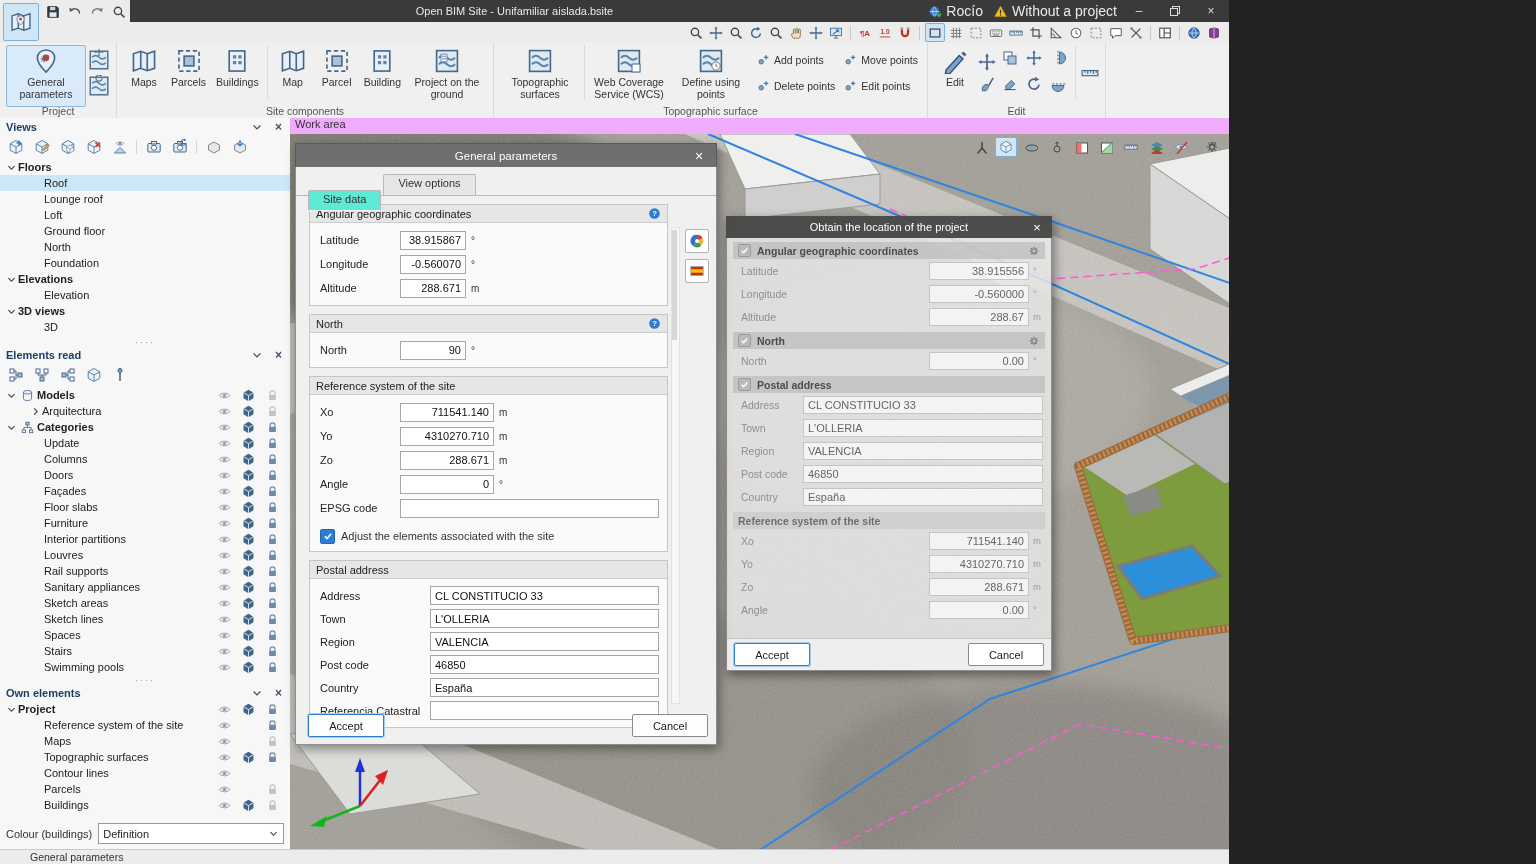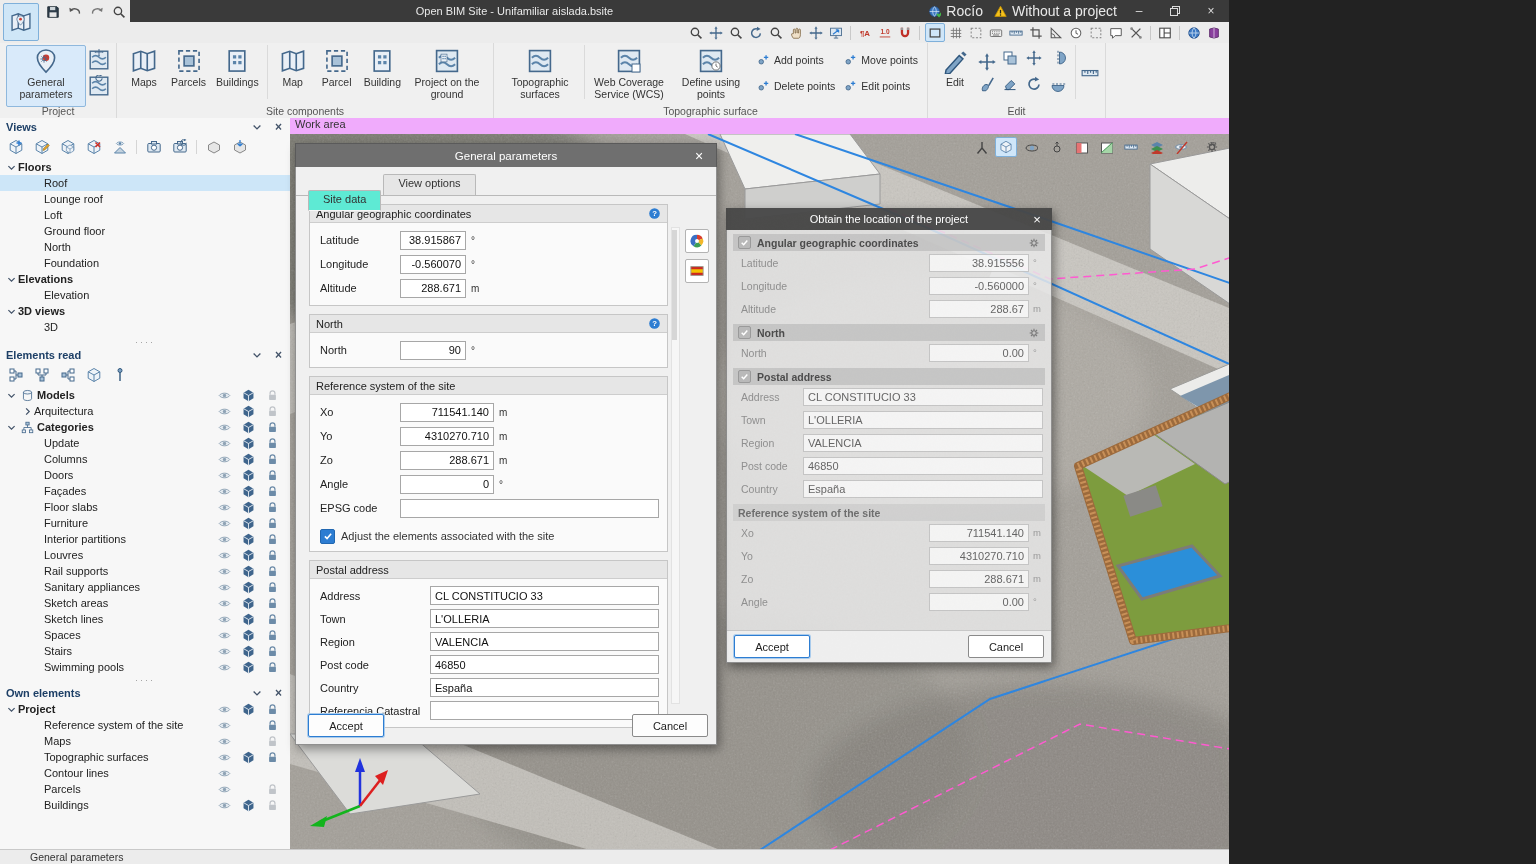--- a/index.html
+++ b/index.html
@@ -42,21 +42,21 @@
   .panelhdr{display:flex;align-items:center;height:17px;padding:0 8px 0 6px;color:#1d3f66;font-weight:700;font-size:11px;flex:none}
   .phbtns{margin-left:auto;display:flex;gap:12px;align-items:center;color:#44546a}
   .phx{font-size:12px;line-height:1;color:#44546a}
   .ptool{display:flex;gap:7px;padding:2px 6px;align-items:center;flex:none;height:20px}
   .ptool .tbi{width:19px;height:18px;display:flex;align-items:center;justify-content:center}
   .tsep{width:1px;height:14px;background:#d5d5d5}
   .tree{flex:none;overflow:hidden;position:relative}
   .trow{display:flex;align-items:center;height:16px;font-size:11px;padding:0 6px 0 4px;color:#222;white-space:nowrap}
   .trow.sl-1{background:#cde6f8}
   .trow.lv-g{font-weight:600}
-  .trow.lv-i1{padding-left:20px}
+  .trow.lv-i1{padding-left:28px}
   .trow.lv-i2{padding-left:30px}
   .cslot{width:14px;flex:none;display:flex;justify-content:center;color:#44546a}
   .cslot svg{width:11px;height:11px}
   .cv-r svg{transform:rotate(-90deg)}
   .gslot{width:19px;flex:none;display:flex;justify-content:center}
   .ricons{margin-left:auto;display:flex;flex:none}
   .risl{width:24px;display:flex;justify-content:center}
   .eyec{color:#8fa3b5}.cubec{color:#3f658c}
   .lk-st{color:#6c8ba8}.lk-lt{color:#c0c4c9}
   .split{height:9px;display:flex;align-items:center;justify-content:center;color:#9a9a9a;font-size:9px;letter-spacing:2px;flex:none}
@@ -96,21 +96,21 @@
   .d1rail{position:absolute;top:60px;right:36px;width:7px;bottom:40px;background:#f6f6f6;border:1px solid #e2e2e2}
   .d1thumb{position:absolute;top:2px;left:0;width:5px;height:110px;background:#d6d6d6}
   .sidebtn{position:absolute;right:7px;width:22px;height:22px;background:#fff;border:1px solid #b3b3b3;border-radius:2px;
            display:flex;align-items:center;justify-content:center}
   .dbtns{position:absolute;bottom:7px;left:12px;right:8px;display:flex}
   .btn{height:21px;min-width:50px;padding:0 12px;background:#fdfdfd;border:1px solid #8a8a8a;border-radius:2px;
        display:flex;align-items:center;justify-content:center;color:#222}
   .btn.accept{border:1px solid #2d7dd2;box-shadow:0 0 0 1px #a9cbec}
   .btn.cancelr{margin-left:auto}
   
-  .dlg2{position:absolute;left:726px;top:208px;width:326px;height:455px;z-index:15;box-shadow:2px 4px 10px rgba(0,0,0,.45)}
+  .dlg2{position:absolute;left:726px;top:216px;width:326px;height:455px;z-index:15;box-shadow:2px 4px 10px rgba(0,0,0,.45)}
   .d2t{height:22px;background:rgba(72,72,72,.96);color:#fff;display:flex;align-items:center;justify-content:center;position:relative;font-size:11px}
   .d2x{position:absolute;right:5px;top:0;width:20px;height:22px;display:flex;align-items:center;justify-content:center;color:#fff;font-size:13px}
   .d2b{position:absolute;top:22px;left:0;right:0;bottom:0;background:rgba(231,231,231,.85);border:1px solid rgba(90,90,90,.6);border-top:none}
   .d2sec{height:17px;margin:4px 6px 0 6px;background:rgba(176,176,176,.55);display:flex;align-items:center;gap:6px;padding:0 5px;
          font-weight:700;color:#4c4c4c;font-size:10.5px}
   .d2sec.dim{font-weight:700;color:#6e6e6e;background:rgba(190,190,190,.45)}
   .d2sec .hico{margin-left:auto;color:#777}
   .chk2{width:11px;height:11px;background:#b9b9b9;border:1px solid #9a9a9a;border-radius:2px;display:flex;align-items:center;justify-content:center}
   .chk2 svg{width:9px;height:9px}
   .d2row{display:flex;align-items:center;height:23px;padding:0 8px 0 14px;color:#8f8f8f}
@@ -1459,20 +1459,29 @@
               </svg>
             </span>
             <span class="risl">
               <svg class="s13 lk-lt">
                 <use href="#sy-lock"></use>
               </svg>
             </span>
           </span>
         </div>
       </div>
+    <div class="colrow">
+      <span>Colour (buildings)</span>
+      <span class="colsel">
+        <span>Definition</span>
+        <svg>
+            <use href="#sy-chev"></use>
+          </svg>
+      </span>
+    </div>
   </div>
 
   <div class="workarea">
     <div class="wahdr">
         <span>Work area</span>
       </div>
     <div class="viewport">
       <svg width="1246" height="716" viewBox="0 0 1246 716" preserveAspectRatio="none">
         <defs>
           <filter id="noise" x="0" y="0" width="100%" height="100%">

